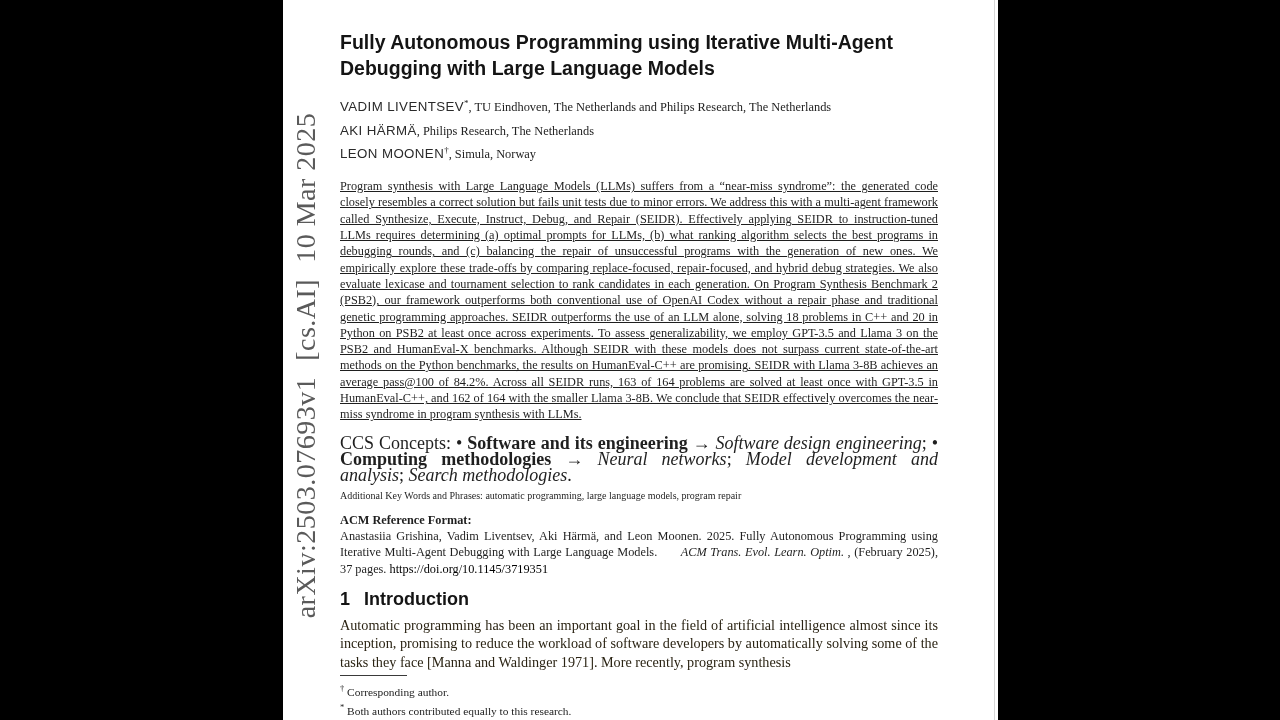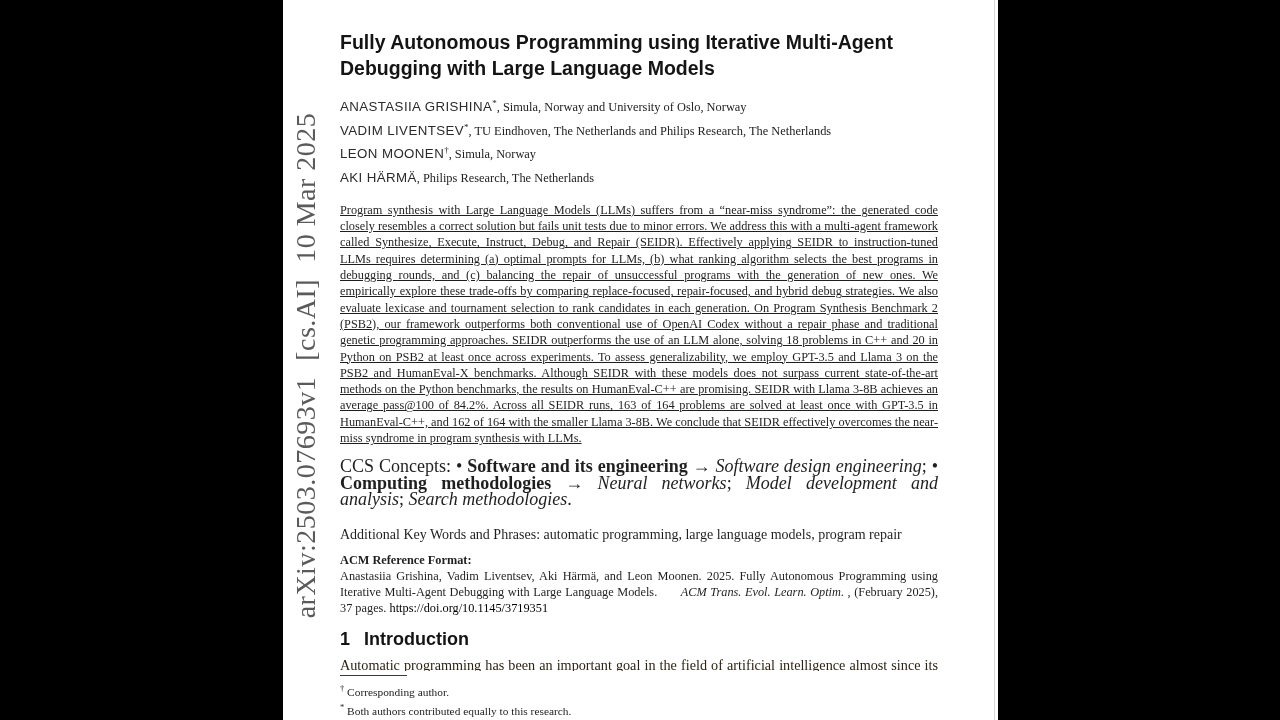--- a/index.html
+++ b/index.html
@@ -86,22 +86,22 @@
   }
   .ccs-para {
     margin-top: 12px;
     font-size: 18px;
     line-height: 16.3px;
     text-align: justify;
   }
   .ccs-bold { font-weight: 700; }
   .ccs-italic { font-style: italic; }
   .keywords-para {
-    margin-top: 20px;
-    font-size: 14px;
+    margin-top: 4px;
+    font-size: 10px;
     line-height: 16.3px;
   }
   .acm-ref { margin-top: 8px; font-size: 12.3px; line-height: 16.3px; }
   .acm-ref-heading { font-weight: 700; display: block; }
   .acm-ref-body { text-align: justify; }
   .journal-italic { font-style: italic; margin-left: 20px; }
   .doi-link { color: #000000; text-decoration: none; }
   .section-heading {
     margin-top: 12px;
     font-family: "Liberation Sans", sans-serif;
@@ -154,30 +154,27 @@
       <span>[cs.AI]</span>
       <span>10 Mar 2025</span>
     </div>
 
     <div class="content">
 
       <div class="paper-title">Fully Autonomous Programming using Iterative Multi-Agent Debugging with Large Language Models</div>
 
       <div class="authors">
         <div class="author-line">
-          <span class="author-name">ANASTASIIA GRISHINA</span><span class="author-marker">*</span><span class="author-affil">, Simula, Norway and University of Oslo, Norway</span>
+          <span class="author-name">VADIM LIVENTSEV</span><span class="author-marker">*</span><span class="author-affil">, TU Eindhoven, The Netherlands and Philips Research, The Netherlands</span>
         </div>
         <div class="author-line">
-          <span class="author-name">VADIM LIVENTSEV</span><span class="author-marker">*</span><span class="author-affil">, TU Eindhoven, The Netherlands and Philips Research, The Netherlands</span>
+          <span class="author-name">AKI HÄRMÄ</span><span class="author-marker"></span><span class="author-affil">, Philips Research, The Netherlands</span>
         </div>
         <div class="author-line">
           <span class="author-name">LEON MOONEN</span><span class="author-marker">†</span><span class="author-affil">, Simula, Norway</span>
-        </div>
-        <div class="author-line">
-          <span class="author-name">AKI HÄRMÄ</span><span class="author-marker"></span><span class="author-affil">, Philips Research, The Netherlands</span>
         </div>
       </div>
 
       <div class="abstract-text">Program synthesis with Large Language Models (LLMs) suffers from a “near-miss syndrome”: the generated code closely resembles a correct solution but fails unit tests due to minor errors. We address this with a multi-agent framework called Synthesize, Execute, Instruct, Debug, and Repair (SEIDR). Effectively applying SEIDR to instruction-tuned LLMs requires determining (a) optimal prompts for LLMs, (b) what ranking algorithm selects the best programs in debugging rounds, and (c) balancing the repair of unsuccessful programs with the generation of new ones. We empirically explore these trade-offs by comparing replace-focused, repair-focused, and hybrid debug strategies. We also evaluate lexicase and tournament selection to rank candidates in each generation. On Program Synthesis Benchmark 2 (PSB2), our framework outperforms both conventional use of OpenAI Codex without a repair phase and traditional genetic programming approaches. SEIDR outperforms the use of an LLM alone, solving 18 problems in C++ and 20 in Python on PSB2 at least once across experiments. To assess generalizability, we employ GPT-3.5 and Llama 3 on the PSB2 and HumanEval-X benchmarks. Although SEIDR with these models does not surpass current state-of-the-art methods on the Python benchmarks, the results on HumanEval-C++ are promising. SEIDR with Llama 3-8B achieves an average pass@100 of 84.2%. Across all SEIDR runs, 163 of 164 problems are solved at least once with GPT-3.5 in HumanEval-C++, and 162 of 164 with the smaller Llama 3-8B. We conclude that SEIDR effectively overcomes the near-miss syndrome in program synthesis with LLMs.</div>
 
       <div class="ccs-para">
         <span>CCS Concepts: • </span><span class="ccs-bold">Software and its engineering</span><span> → </span><span class="ccs-italic">Software design engineering</span><span>; • </span><span class="ccs-bold">Computing methodologies</span><span> → </span><span class="ccs-italic">Neural networks</span><span>; </span><span class="ccs-italic">Model development and analysis</span><span>; </span><span class="ccs-italic">Search methodologies</span><span>.</span>
       </div>
 
       <div class="keywords-para">Additional Key Words and Phrases: automatic programming, large language models, program repair</div>

